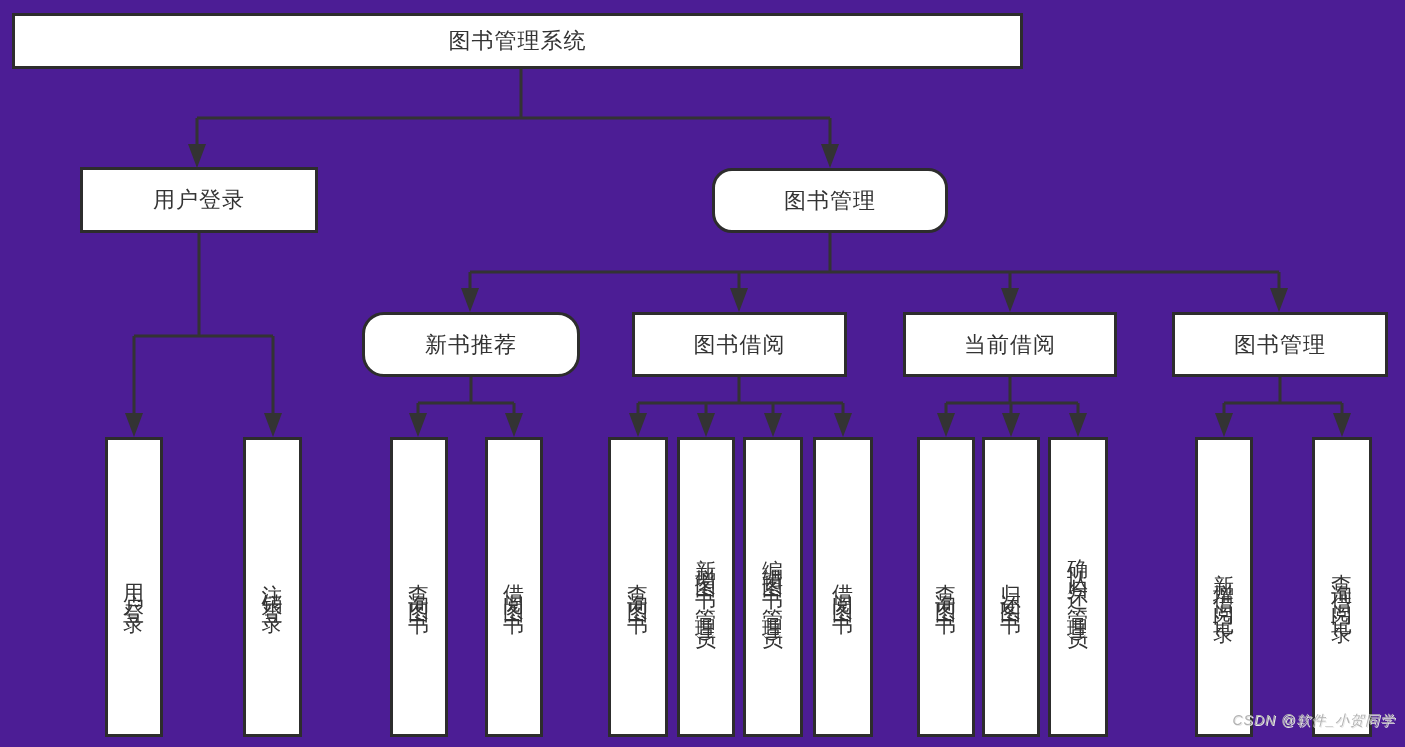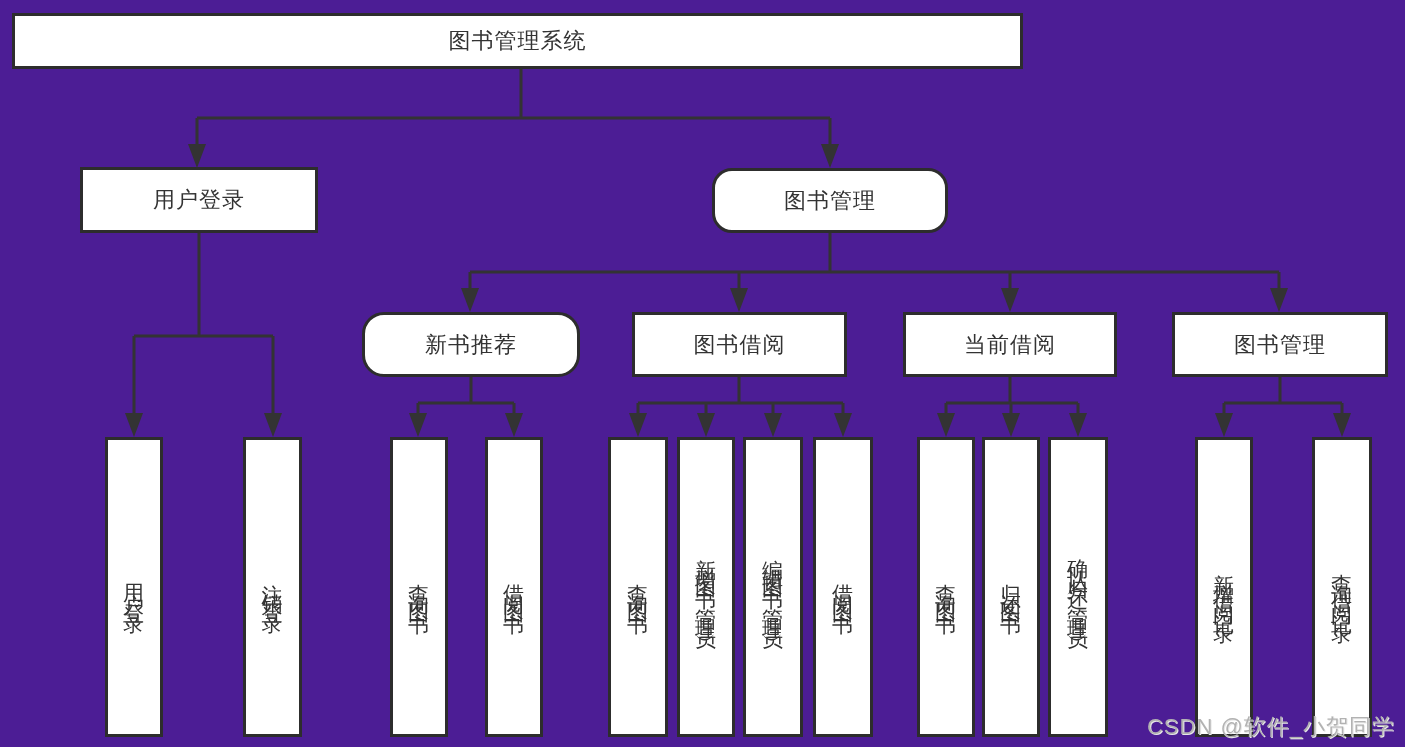--- a/index.html
+++ b/index.html
@@ -43,25 +43,26 @@
     font-size: 21px;
     line-height: 1;
     letter-spacing: 10px;
     color: #333333;
     white-space: nowrap;
   }
   .watermark {
     position: absolute;
     right: 10px;
     top: 712px;
-    font-size: 22px;
+    font-size: 14px;
     color: #b2b2b2;
     letter-spacing: 1px;
     white-space: nowrap;
     text-shadow: 1px 1px 0 #e8e8e8;
+    font-style: italic;
   }
 </style>
 </head>
 <body>
 
 <div id="stage">
 
   <svg id="connectors" viewBox="0 0 1405 747" xmlns="http://www.w3.org/2000/svg">
     <g stroke="#333333" stroke-width="3" fill="none">
 

